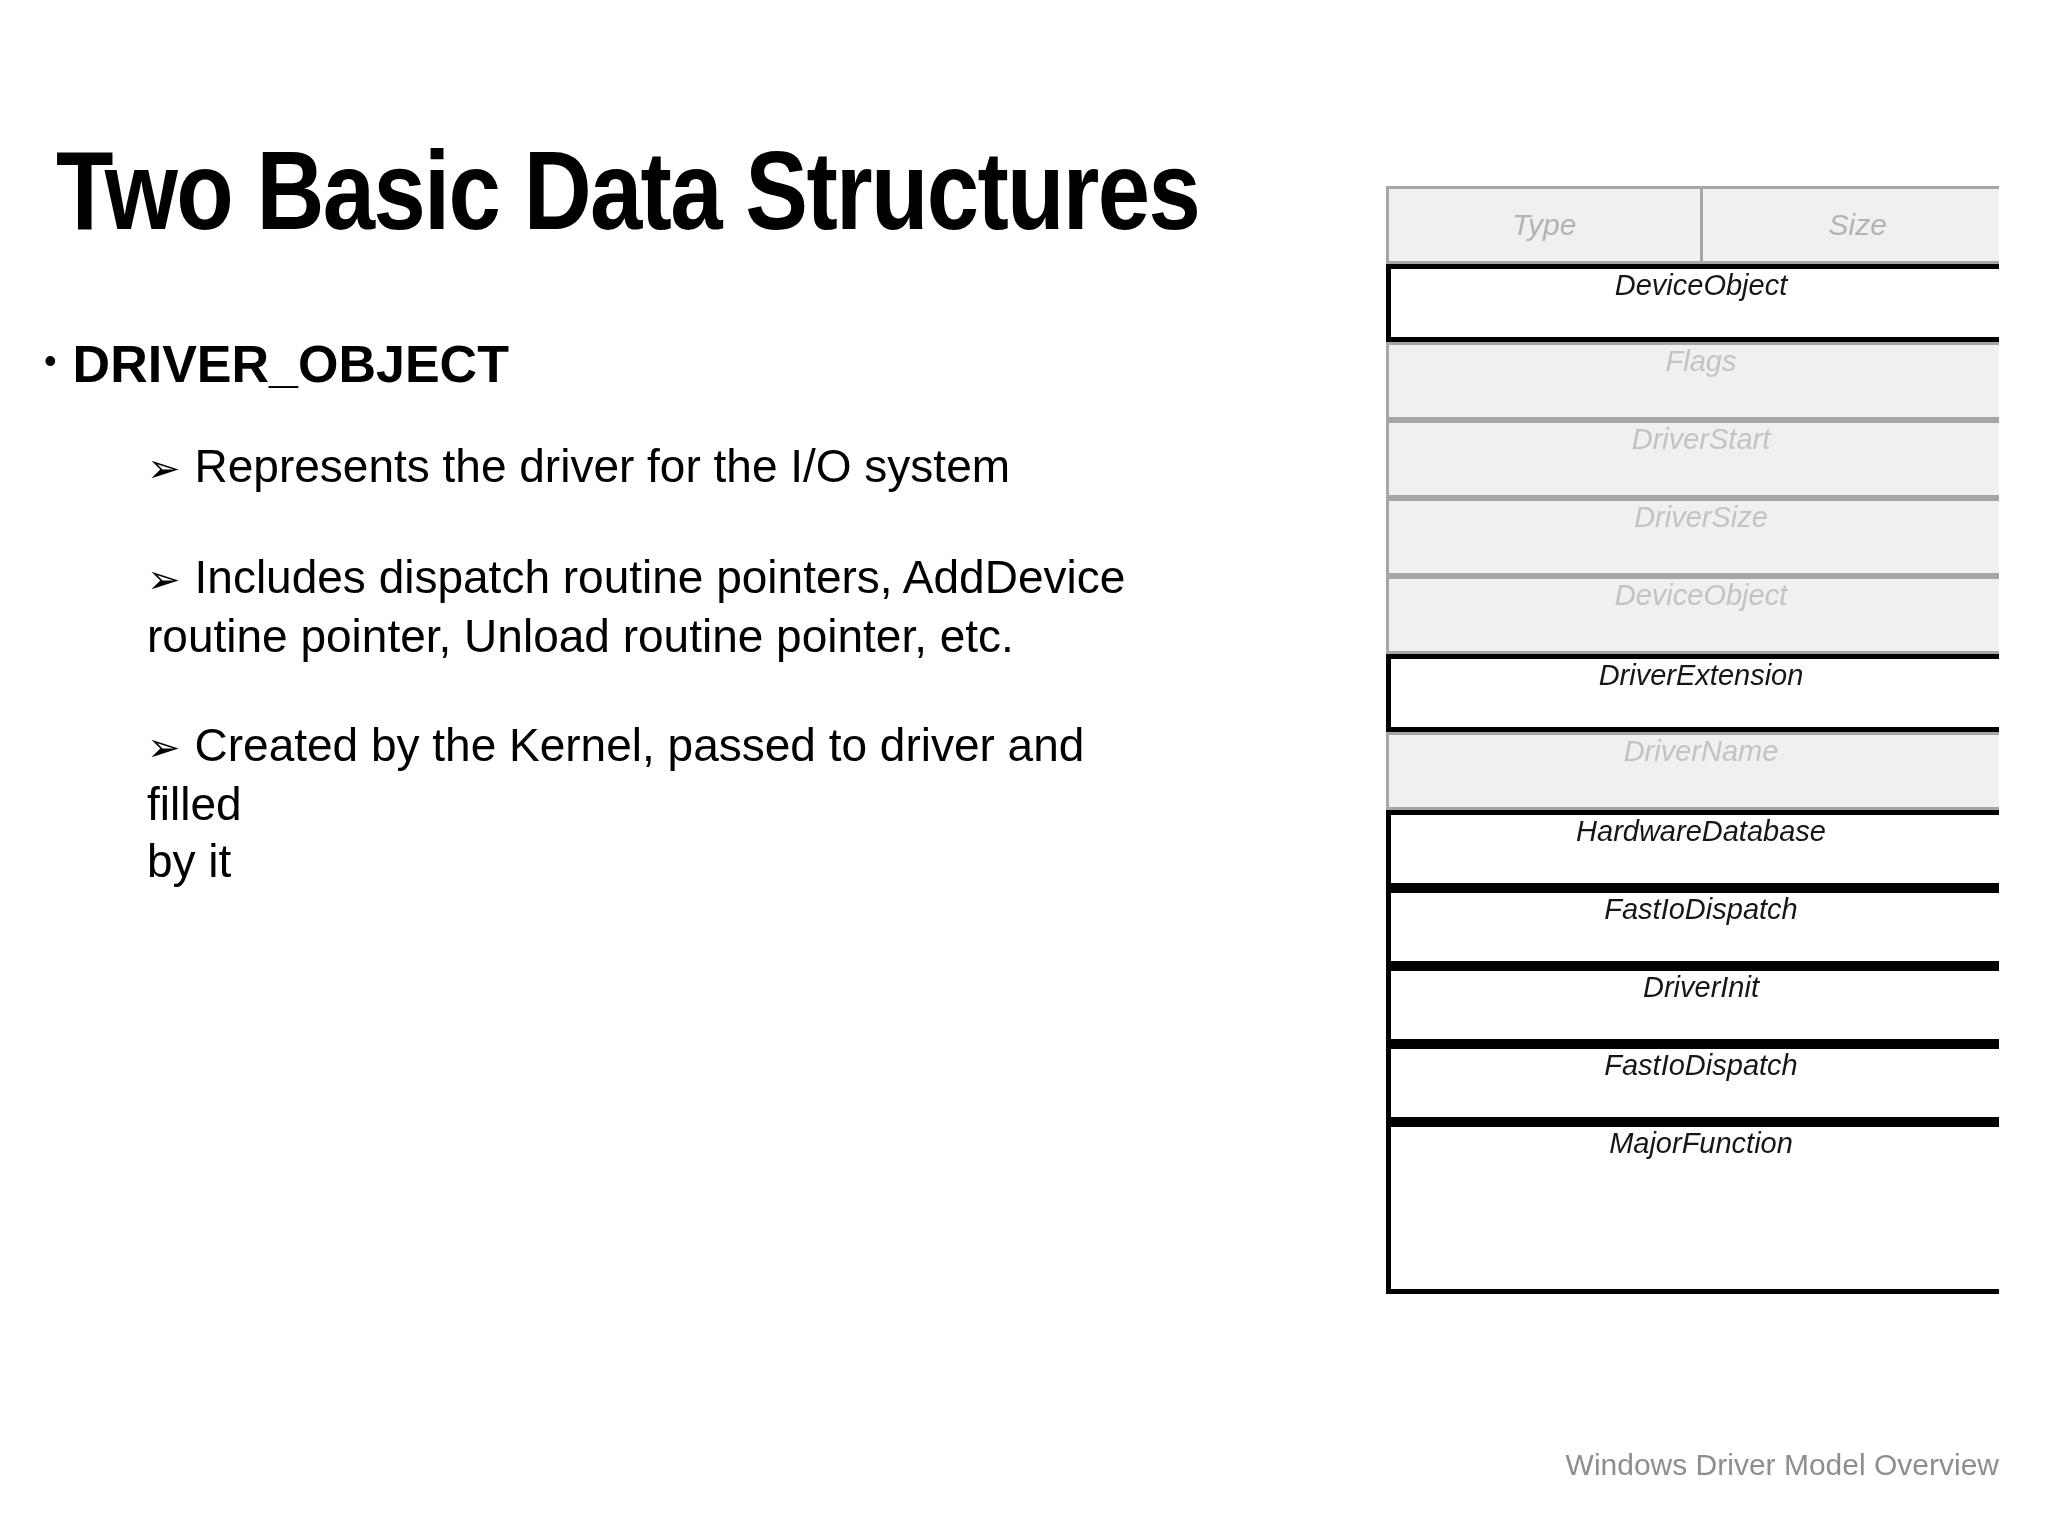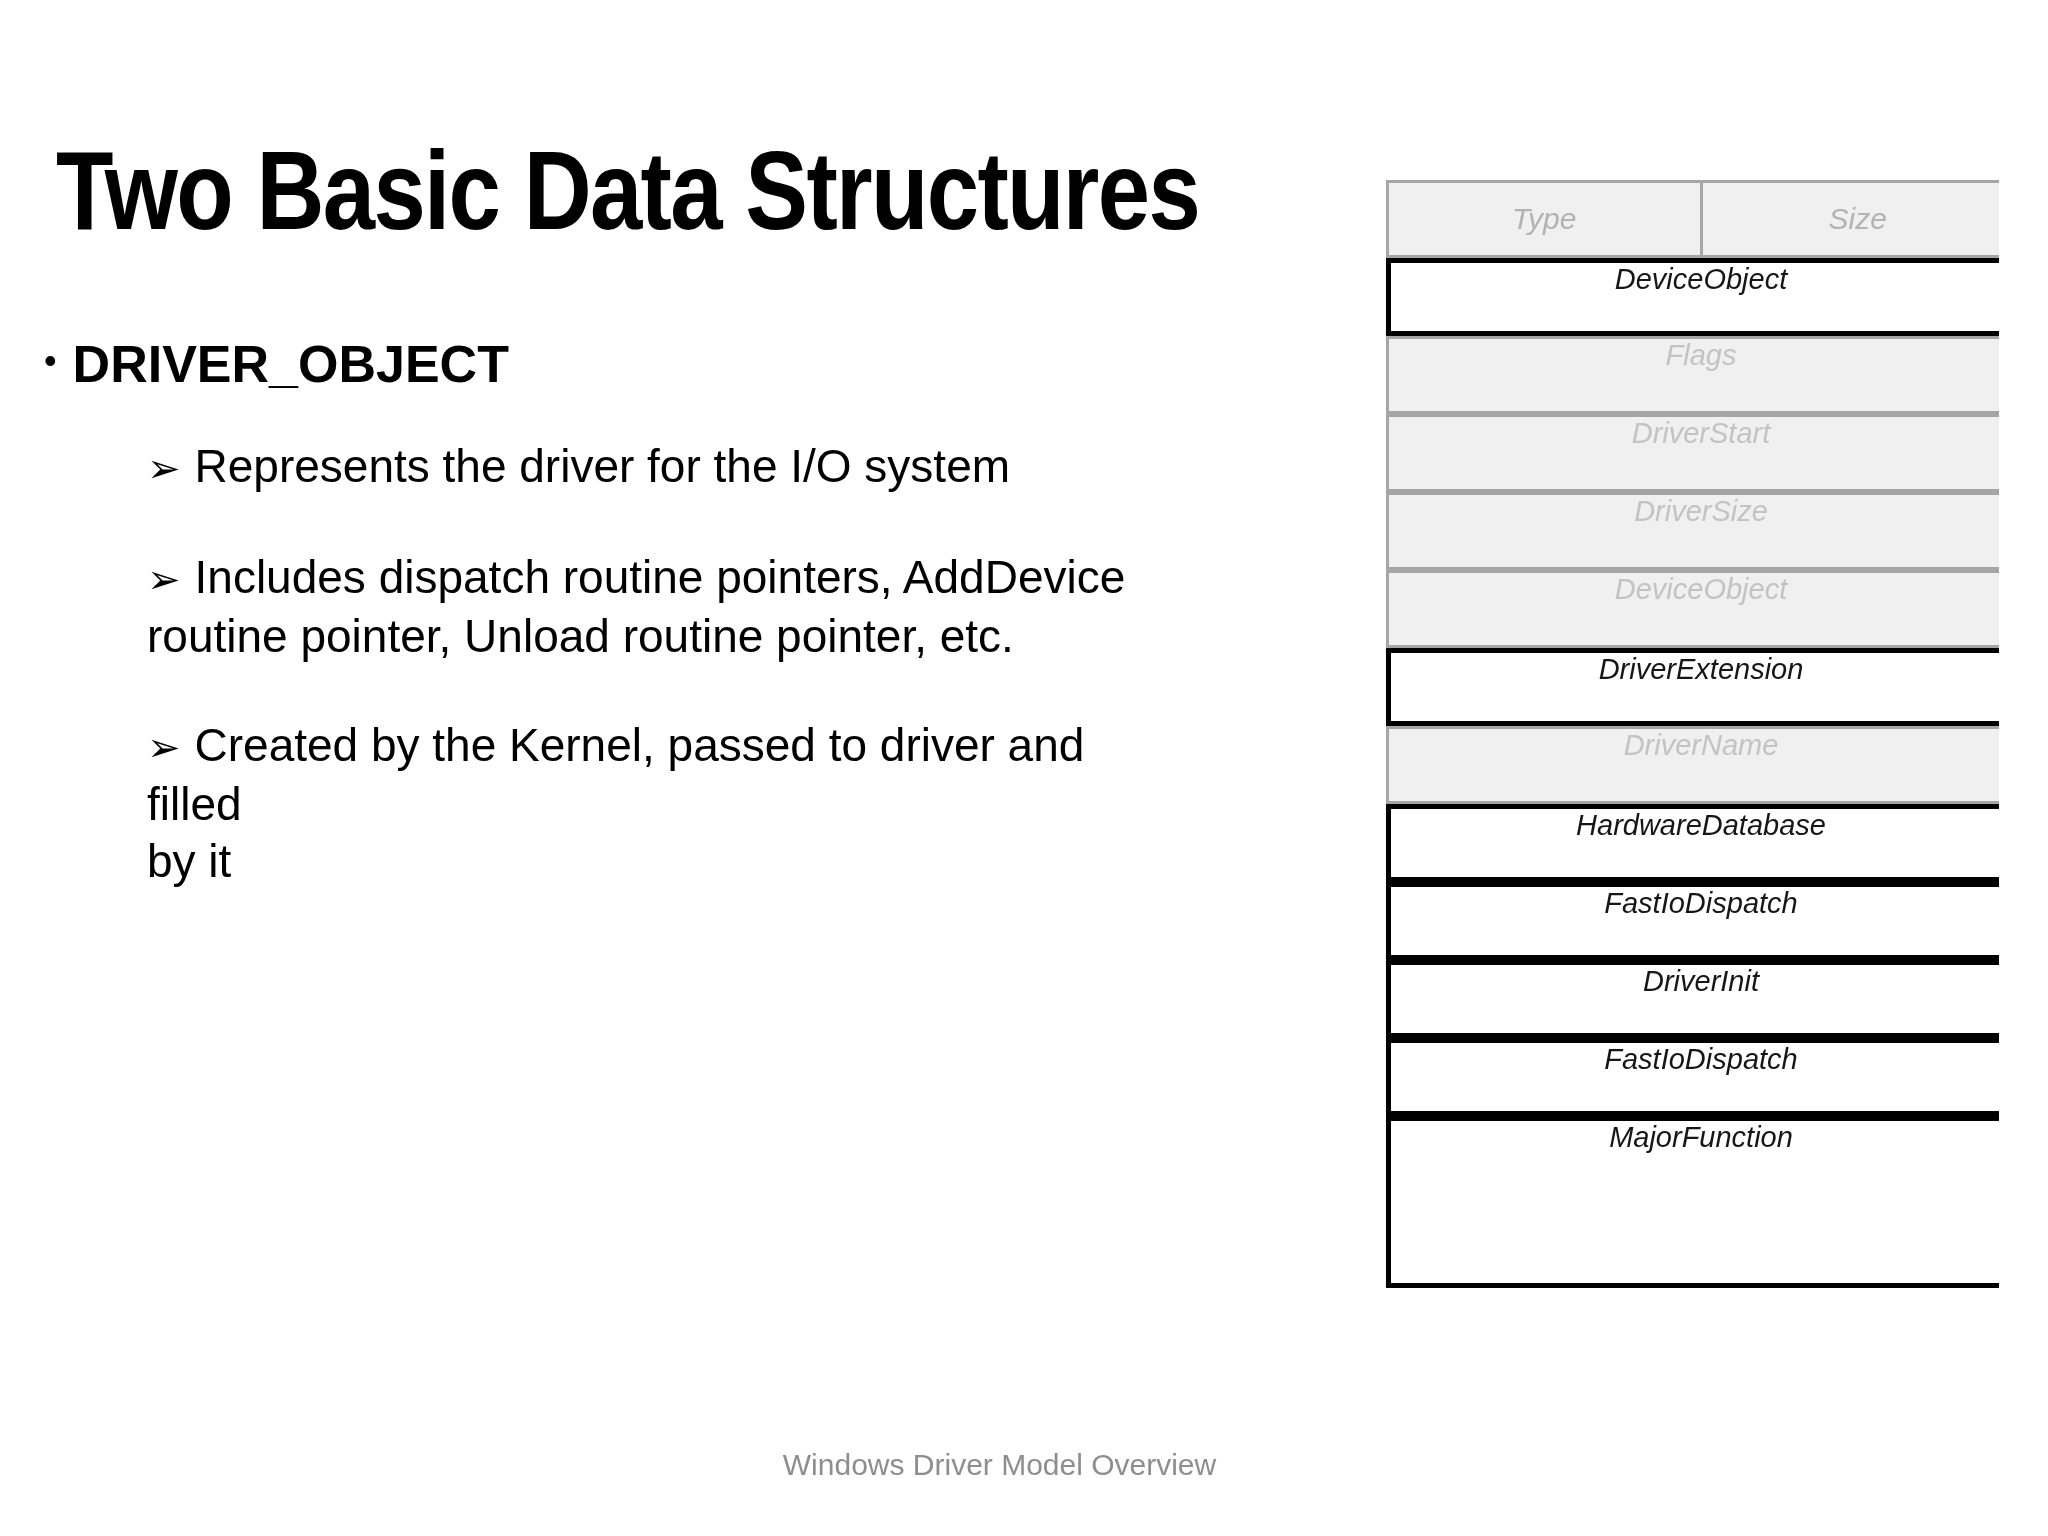--- a/index.html
+++ b/index.html
@@ -56,21 +56,21 @@
   .sub-bullet { margin-bottom: 52px; }
   .sub-bullet .arrow {
     font-size: 40px;
     margin-right: 14px;
   }
 
   
   .struct {
     position: absolute;
     left: 1386px;
-    top: 180px;
+    top: 186px;
     width: 630px;
     font-style: italic;
   }
   .struct-header {
     display: flex;
     height: 78px;
     box-sizing: border-box;
     background: var(--gray-fill);
     border: 3px solid var(--gray-border);
     color: var(--header-text);
@@ -102,21 +102,21 @@
     color: var(--muted-text);
   }
   .struct-row.tall { height: 172px; }
 
   
   .footer {
     position: absolute;
     left: 0;
     right: 0;
     top: 1448px;
-    text-align: center;
+    text-align: right;
     font-size: 30px;
     color: #8e8e8e;
   }
 </style>
 </head>
 <body>
 
 <div class="slide">
 
   <div class="title">Two Basic Data Structures</div>

